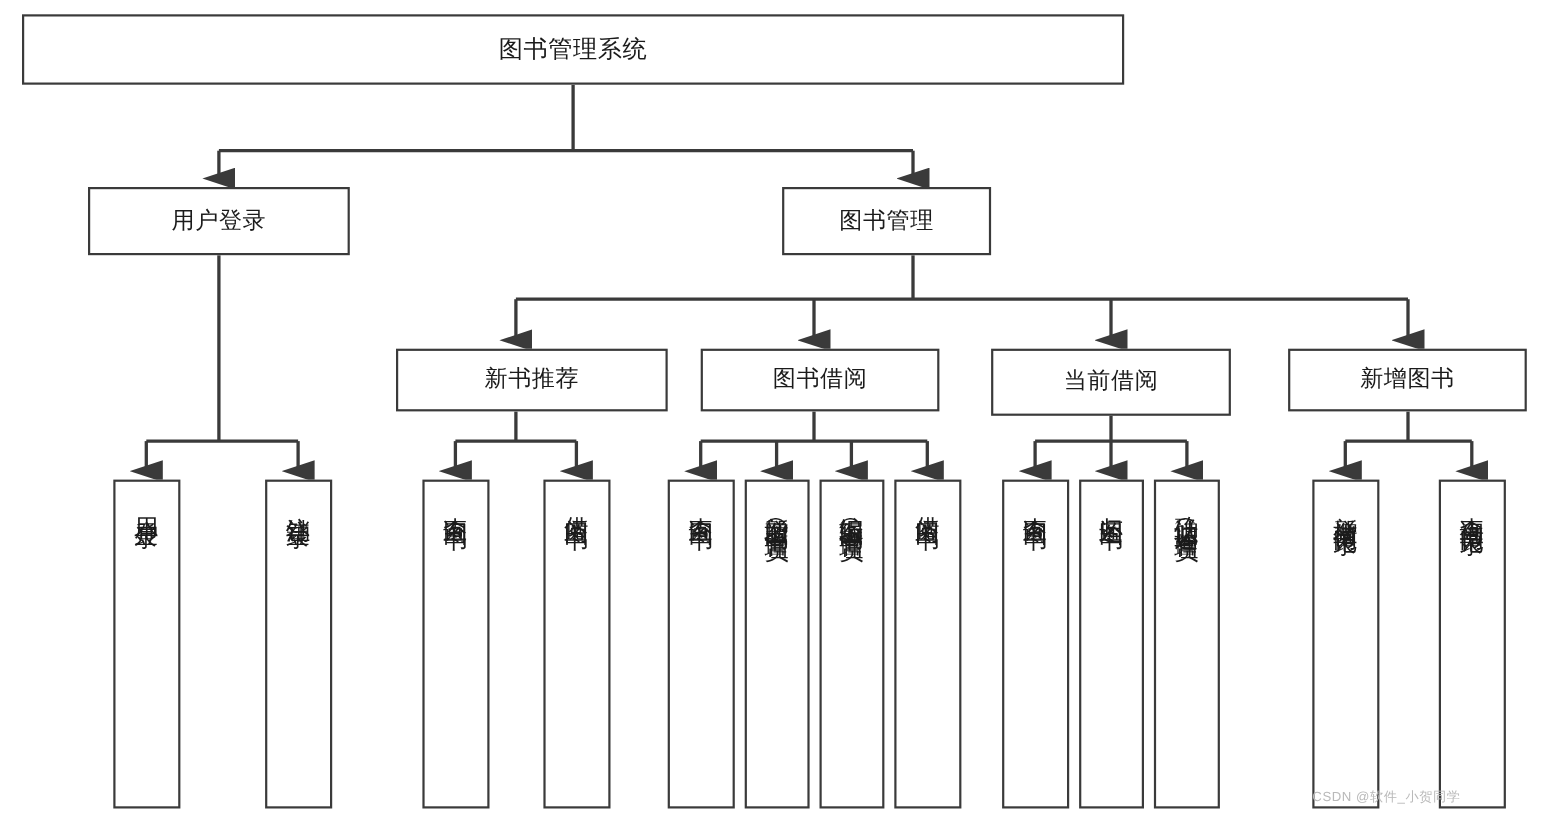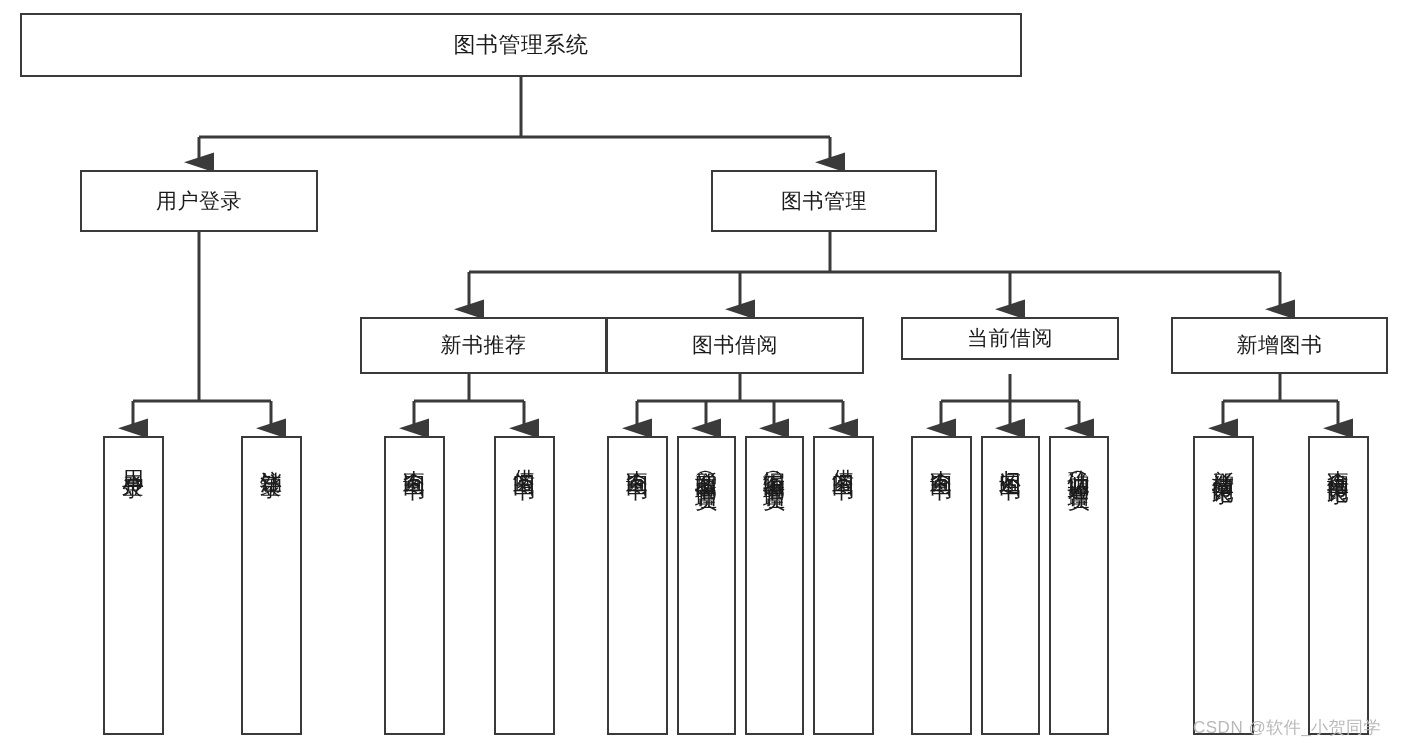--- a/index.html
+++ b/index.html
@@ -53,21 +53,21 @@
   }
   .node.vert .label{
     writing-mode:vertical-rl;
     text-orientation:upright;
     font-size:22px;
     line-height:1.05;
     letter-spacing:3px;
   }
   .watermark{
     position:absolute;
-    font-size:17px;
+    font-size:12px;
     color:#b9b9b9;
     white-space:nowrap;
     letter-spacing:0.5px;
   }
 </style>
 </head>
 <body>
 
 <div id="canvas">
 
@@ -121,31 +121,31 @@
     </g>
   </svg>
 
   <div class="node horiz root" style="left:20px; top:13px; width:1002px; height:64px;">
     <span class="label">图书管理系统</span>
   </div>
 
   <div class="node horiz" style="left:80px; top:170px; width:238px; height:62px;">
     <span class="label">用户登录</span>
   </div>
-  <div class="node horiz" style="left:711px; top:170px; width:226px; height:62px;">
+  <div class="node horiz" style="left:711px; top:170px; width:190px; height:62px;">
     <span class="label">图书管理</span>
   </div>
 
   <div class="node horiz" style="left:360px; top:317px; width:247px; height:57px;">
     <span class="label">新书推荐</span>
   </div>
-  <div class="node horiz" style="left:606px; top:317px; width:258px; height:57px;">
+  <div class="node horiz" style="left:637px; top:317px; width:217px; height:57px;">
     <span class="label">图书借阅</span>
   </div>
-  <div class="node horiz" style="left:901px; top:317px; width:218px; height:43px;">
+  <div class="node horiz" style="left:901px; top:317px; width:218px; height:61px;">
     <span class="label">当前借阅</span>
   </div>
   <div class="node horiz" style="left:1171px; top:317px; width:217px; height:57px;">
     <span class="label">新增图书</span>
   </div>
 
   <div class="node vert" style="left:103px; top:436px; width:61px; height:299px;">
     <span class="label">用户登录</span>
   </div>
   <div class="node vert" style="left:241px; top:436px; width:61px; height:299px;">

